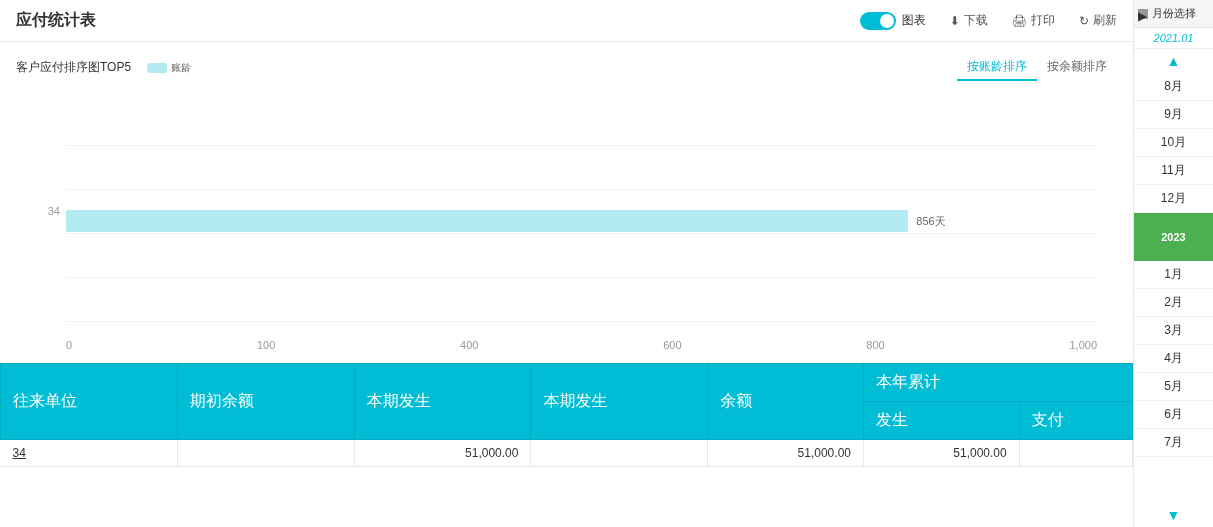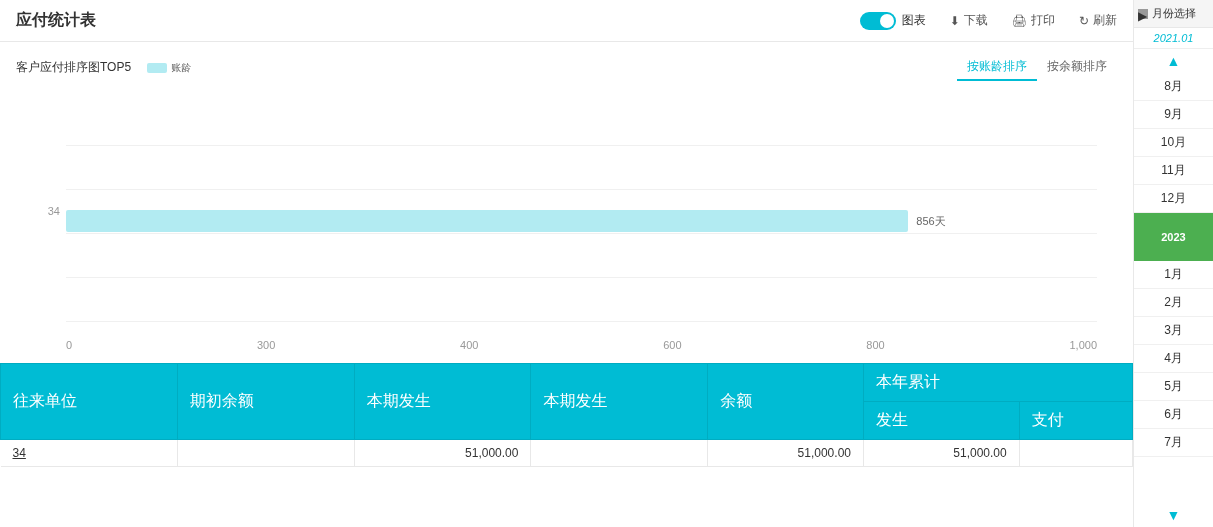--- a/index.html
+++ b/index.html
@@ -127,21 +127,21 @@
 
           <div style="position: absolute; left: 50px; right: 60px; top: 50%; transform: translateY(-50%);">
             <div style="position: relative; display: flex; align-items: center;">
               <div class="bar" style="width: 85%;"></div>
               <span style="margin-left: 8px; font-size: 11px; color: #666;">856天</span>
             </div>
           </div>
 
           <div class="x-labels">
             <span class="x-label">0</span>
-            <span class="x-label">300</span>
+            <span class="x-label">100</span>
             <span class="x-label">400</span>
             <span class="x-label">600</span>
             <span class="x-label">800</span>
             <span class="x-label">1,000</span>
           </div>
         </div>
       </div>
     </div>
 
     <div class="table-section">

